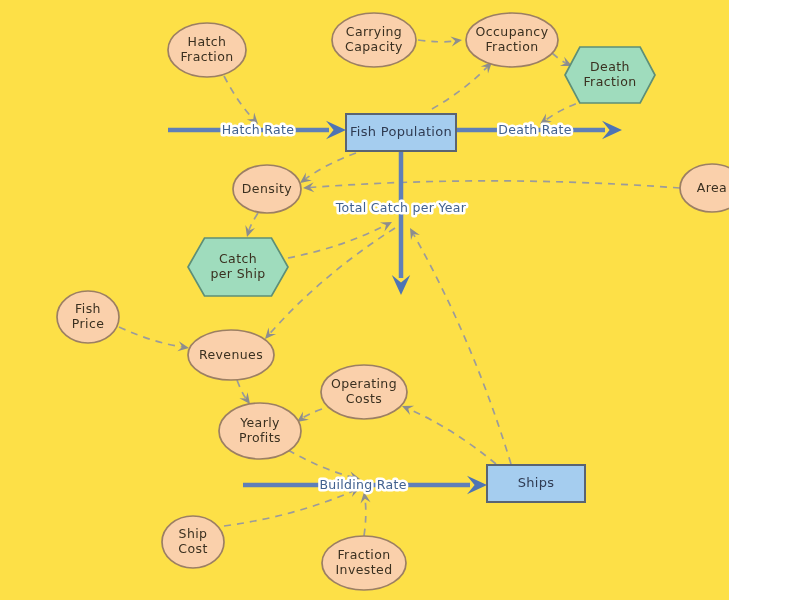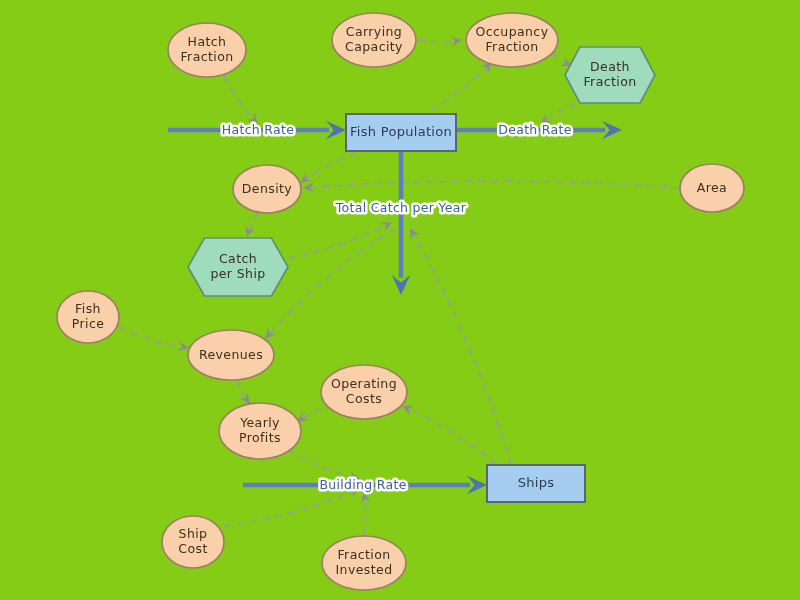--- a/index.html
+++ b/index.html
@@ -6,23 +6,23 @@
   html, body {
     margin: 0;
     padding: 0;
     background: #ffffff;
   }
   body {
     font-family: "DejaVu Sans", sans-serif;
   }
   #canvas-wrap {
     position: relative;
-    width: 800px;
+    width: 729px;
     height: 600px;
-    background: #84cc16;
+    background: #fde047;
     overflow: hidden;
   }
   #diagram-svg {
     position: absolute;
     left: 0;
     top: 0;
     width: 800px;
     height: 600px;
     display: block;
   }

